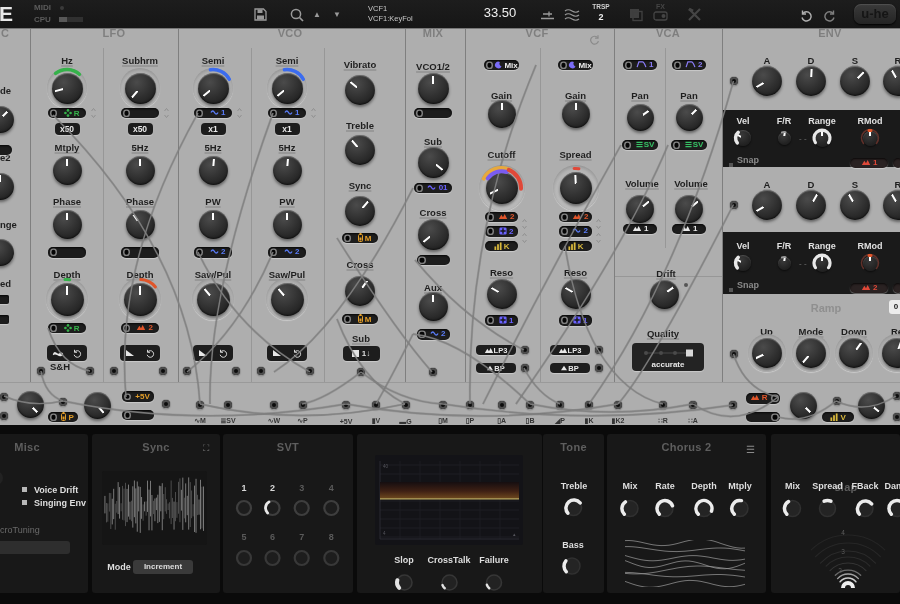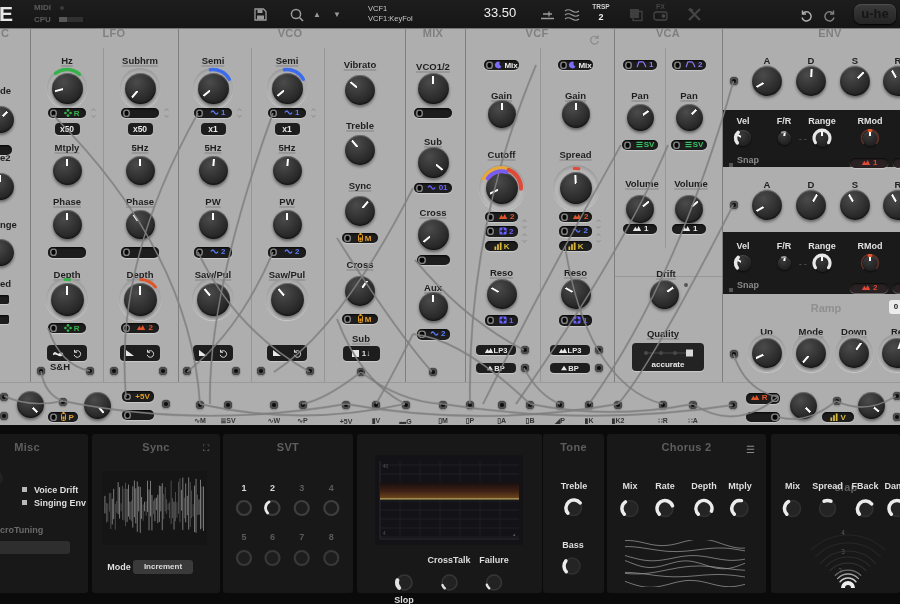--- a/index.html
+++ b/index.html
@@ -23,21 +23,21 @@
 .dpanel{position:absolute;background:#1a1a1a;}
 .wlbl{position:absolute;font-size:9px;font-weight:bold;color:#e0e0e0;text-align:center;transform:translateY(-50%);white-space:nowrap;}
 .wlbl2{position:absolute;font-size:9px;font-weight:bold;color:#8a8a8a;white-space:nowrap;transform:translateY(-50%);}
 .rlbl{position:absolute;font-size:11px;font-weight:bold;color:#8f8f8f;text-align:center;transform:translateY(-50%);}
 .knob.dk{background:radial-gradient(circle at 40% 32%,#3a3a3a,#242424 60%,#191919);box-shadow:0 1px 2px rgba(0,0,0,0.6),inset 0 1px 1px rgba(255,255,255,0.15);}
 .striplbl{position:absolute;font-size:7px;font-weight:bold;color:#343434;text-align:center;white-space:nowrap;transform:translateY(-50%);}
 .bottom{position:absolute;left:0;top:425px;width:900px;height:179px;background:#0a0a0a;}
 .bpanel{position:absolute;background:#181818;border-radius:3px;}
 .bhdr{position:absolute;font-size:11px;font-weight:bold;color:#5e5e5e;text-align:center;transform:translateY(-50%);letter-spacing:0.3px;}
 .blbl{position:absolute;font-size:9px;font-weight:bold;color:#dedede;text-align:center;transform:translateY(-50%);white-space:nowrap;}
-.bdim{position:absolute;font-size:9px;font-weight:bold;color:#6a6a6a;white-space:nowrap;transform:translateY(-50%);}
+.bdim{position:absolute;font-size:9px;font-weight:normal;color:#6a6a6a;white-space:nowrap;transform:translateY(-50%);}
 </style></head><body>
 <div id="root">
     <div class="topbar">
       <div style="position:absolute;left:-1px;top:2px;font-size:21px;font-weight:bold;color:#e8e8e8;">E</div>
       <div style="position:absolute;left:34px;top:3px;font-size:8px;color:#5c5c5c;font-weight:bold;">MIDI</div>
       <div style="position:absolute;left:60px;top:6px;width:4px;height:4px;border-radius:50%;background:#3a3a3a;"></div>
       <div style="position:absolute;left:34px;top:15px;font-size:8px;color:#5c5c5c;font-weight:bold;">CPU</div>
       <div style="position:absolute;left:59px;top:17px;width:24px;height:5px;background:#303030;">
         <div style="width:8px;height:5px;background:#585858;"></div>
       </div>
@@ -1034,21 +1034,21 @@
             <stop offset="0.55" stop-color="#3e2014"></stop>
             <stop offset="1" stop-color="#6e481e"></stop>
           </linearGradient>
         </defs>
         <rect x="5" y="27" width="139" height="16.5" fill="url(#gr1)"></rect>
         <path d="M5 43.8 H144" stroke="#c0ac62" stroke-width="1.3"></path>
         <text x="8" y="13" fill="#55555c" font-size="4.5" font-family="Liberation Sans">40</text>
         <text x="8" y="80" fill="#55555c" font-size="4.5" font-family="Liberation Sans">4</text>
         <text x="138" y="81" fill="#55555c" font-size="5" font-family="Liberation Sans">▴</text>
       </svg>
-      <div class="blbl" style="left:364.0px;top:135px;width:80px;margin-top:40px;">Slop</div>
+      <div class="blbl" style="left:364.0px;top:135px;width:80px;">Slop</div>
       <div class="blbl" style="left:409.0px;top:134.5px;width:80px;">CrossTalk</div>
       <div class="blbl" style="left:454.0px;top:134.5px;width:80px;">Failure</div>
       <svg style="position:absolute;left:380px;top:146px;" width="140" height="25" viewBox="0 0 140 25">
         <circle cx="24.5" cy="11.5" r="7.5" fill="#222" stroke="#363636" stroke-width="1.6"></circle>
         <path d="M 19.2 16.8 A 7.5 7.5 0 0 1 17.4 9.2" stroke="#e2e2e2" stroke-width="4" fill="none" stroke-linecap="round" opacity="1.0"></path>
         <circle cx="69.5" cy="11.5" r="7.5" fill="#222" stroke="#363636" stroke-width="1.6"></circle>
         <path d="M 64.7 17.2 A 7.5 7.5 0 0 1 62.5 14.1" stroke="#e2e2e2" stroke-width="2.5" fill="none" stroke-linecap="round" opacity="1.0"></path>
         <circle cx="114" cy="11.5" r="7.5" fill="#222" stroke="#363636" stroke-width="1.6"></circle>
         <path d="M 109.2 17.2 A 7.5 7.5 0 0 1 106.9 13.8" stroke="#e2e2e2" stroke-width="2.5" fill="none" stroke-linecap="round" opacity="1.0"></path>
       </svg>

